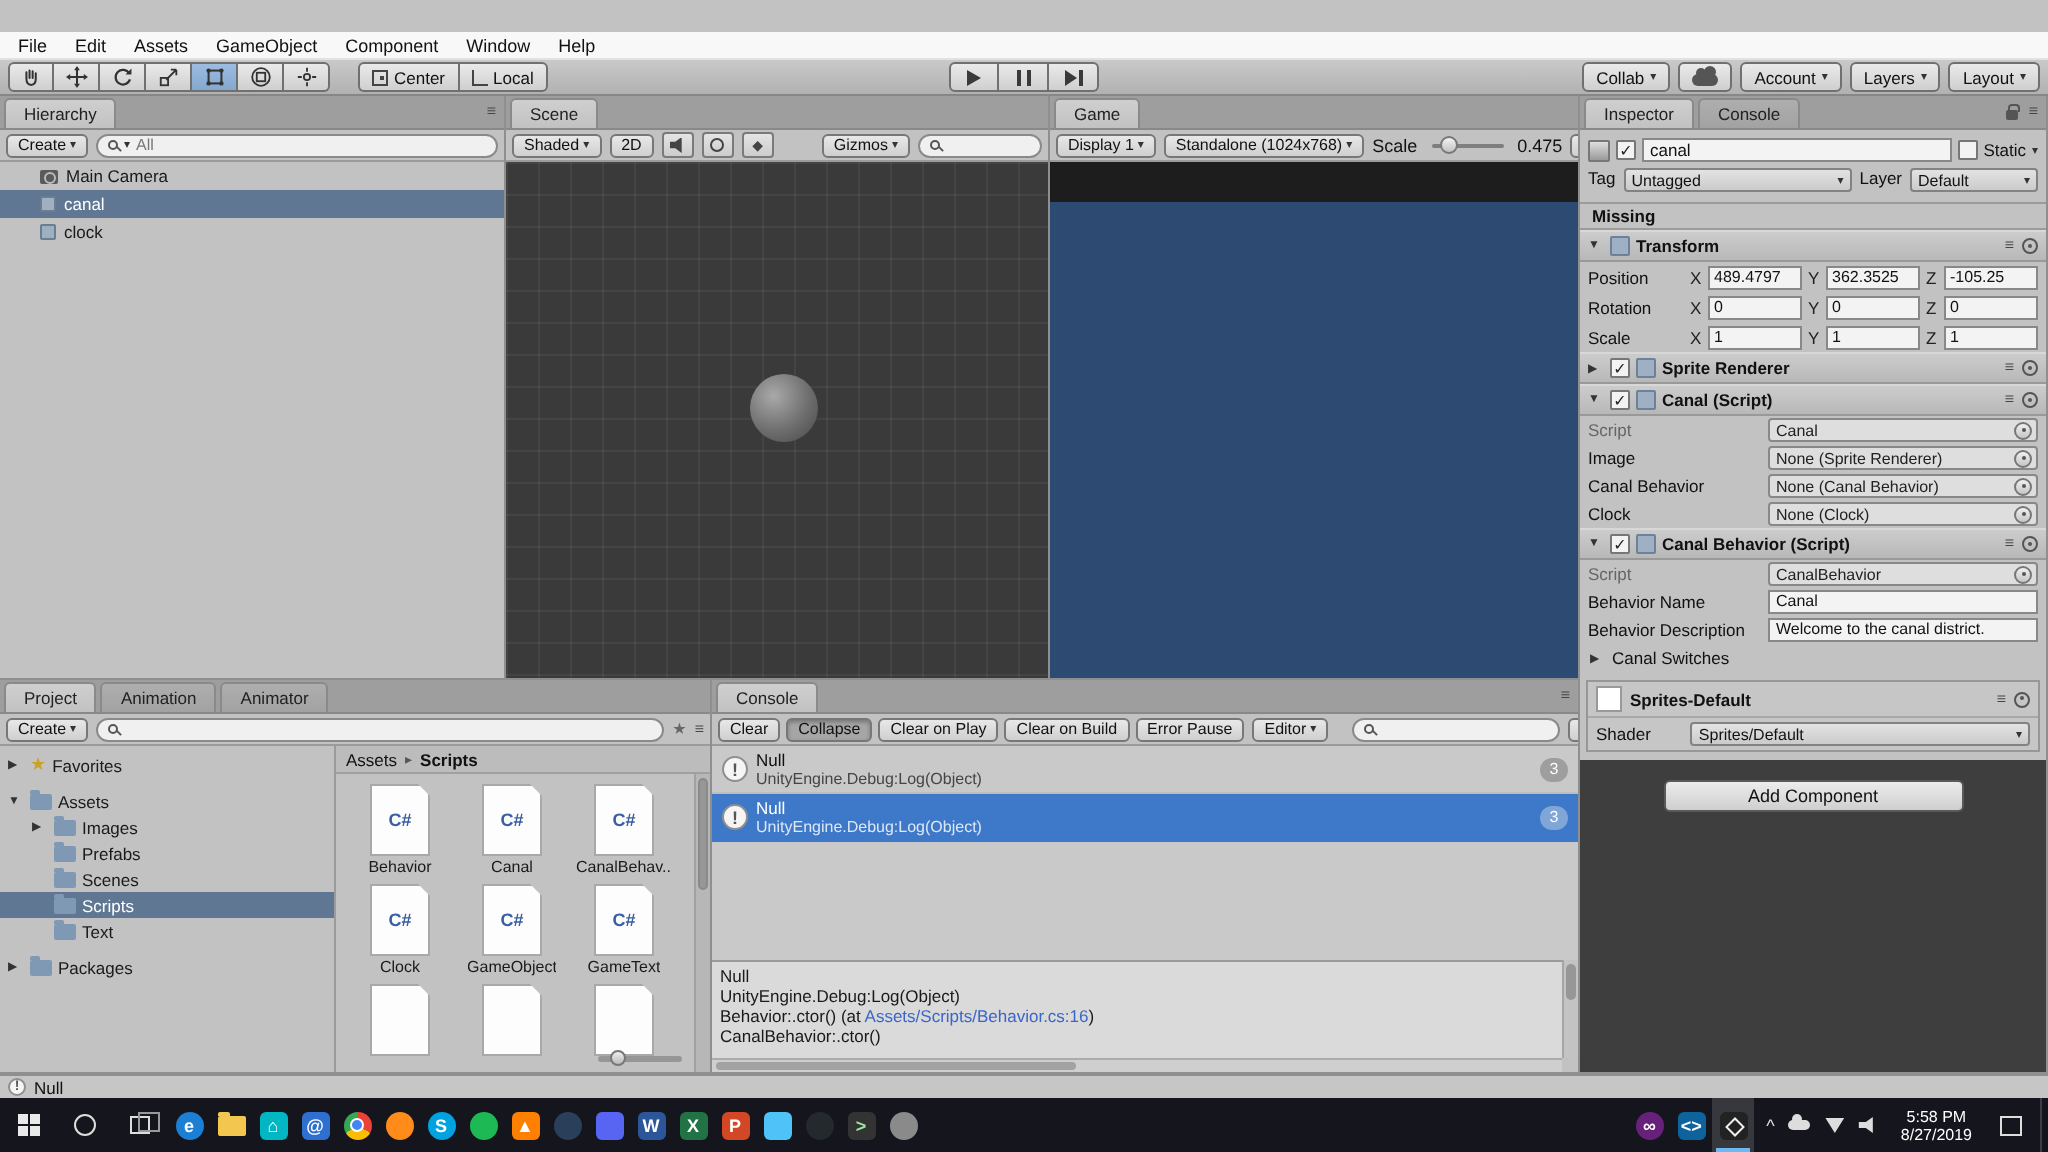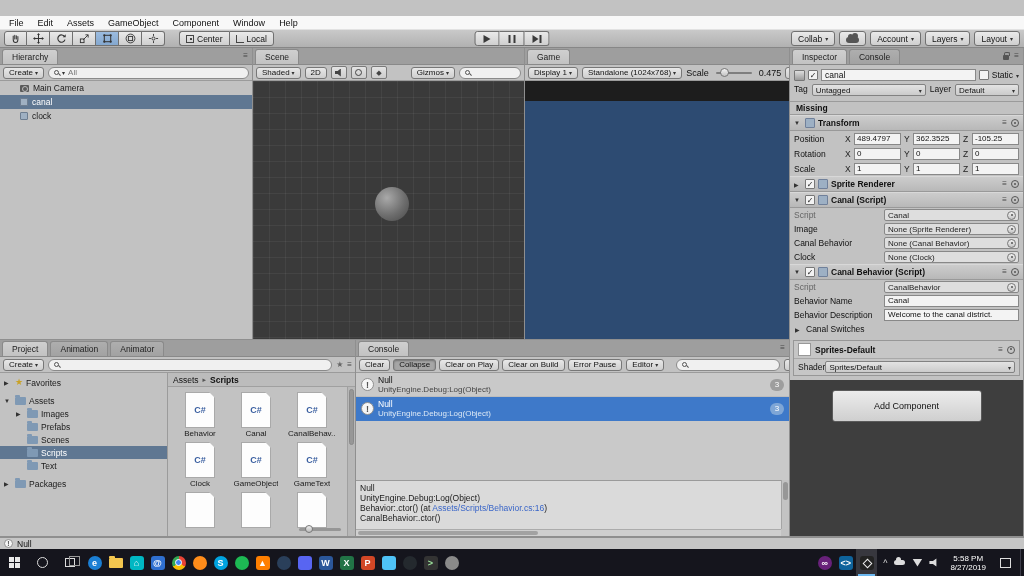--- a/index.html
+++ b/index.html
@@ -112,23 +112,23 @@
 .objfield{flex:1;height:12px;background:#dedede;border:1px solid #888;border-radius:2px;display:flex;align-items:center;padding:0 2px 0 3px;overflow:hidden}
 .objfield .val{flex:1;white-space:nowrap;overflow:hidden;font-size:8px;color:#222}
 .picker{width:9px;height:9px;border-radius:50%;background:linear-gradient(#f0f0f0,#c6c6c6);border:1px solid #777;position:relative;flex:none}
 .picker::after{content:'';position:absolute;left:2.5px;top:2.5px;width:2px;height:2px;background:#555;border-radius:50%}
 .txtfield{flex:1;height:12px;background:#f3f3f3;border:1px solid #888;padding:0 3px;line-height:10px;font-size:8px;overflow:hidden;white-space:nowrap}
 .fold-row{height:14px;display:flex;align-items:center;gap:3px;padding:0 5px}
 .mat-box{margin:4px 3px;border:1px solid #979797;background:#c6c6c6}
 .mat-h{height:18px;display:flex;align-items:center;gap:4px;padding:0 4px;border-bottom:1px solid #a8a8a8}
 .mat-thumb{width:13px;height:13px;background:#fff;border:1px solid #999;flex:none}
 .mat-name{font-weight:bold}
-.shader-row{height:16px;display:flex;align-items:center;gap:0;padding:0 4px}
+.shader-row{height:16px;display:flex;align-items:center;gap:20px;padding:0 4px}
 .insp-dark{flex:1;background:#3e3e3e;display:flex;justify-content:center;align-items:flex-start;padding-top:10px}
-.add-comp{width:150px;height:32px;background:linear-gradient(#ececec,#cfcfcf);border:1px solid #5a5a5a;border-radius:3px;font-size:9px;display:flex;align-items:center;justify-content:center;color:#111}
+.add-comp{width:150px;height:16px;background:linear-gradient(#ececec,#cfcfcf);border:1px solid #5a5a5a;border-radius:3px;font-size:9px;display:flex;align-items:center;justify-content:center;color:#111}
 
 
 .proj-body{position:absolute;top:33px;left:0;right:0;bottom:0}
 .proj-tree{position:absolute;left:0;top:0;width:168px;bottom:0;border-right:1px solid #9b9b9b;padding-top:3px;overflow:hidden}
 .p-row{height:13px;display:flex;align-items:center;gap:3px;font-size:8.5px;color:#1a1a1a}
 .p-row.selected{background:#5f7792;color:#fff}
 .star{color:#c9a227;font-size:9px;line-height:9px;flex:none}
 .folder{width:11px;height:8px;background:#7f99b4;border-radius:1px;position:relative;flex:none}
 .folder::before{content:'';position:absolute;top:-2px;left:0;width:5px;height:2px;background:#7f99b4;border-radius:1px 1px 0 0}
 .proj-right{position:absolute;left:168px;top:0;right:0;bottom:0;overflow:hidden}

